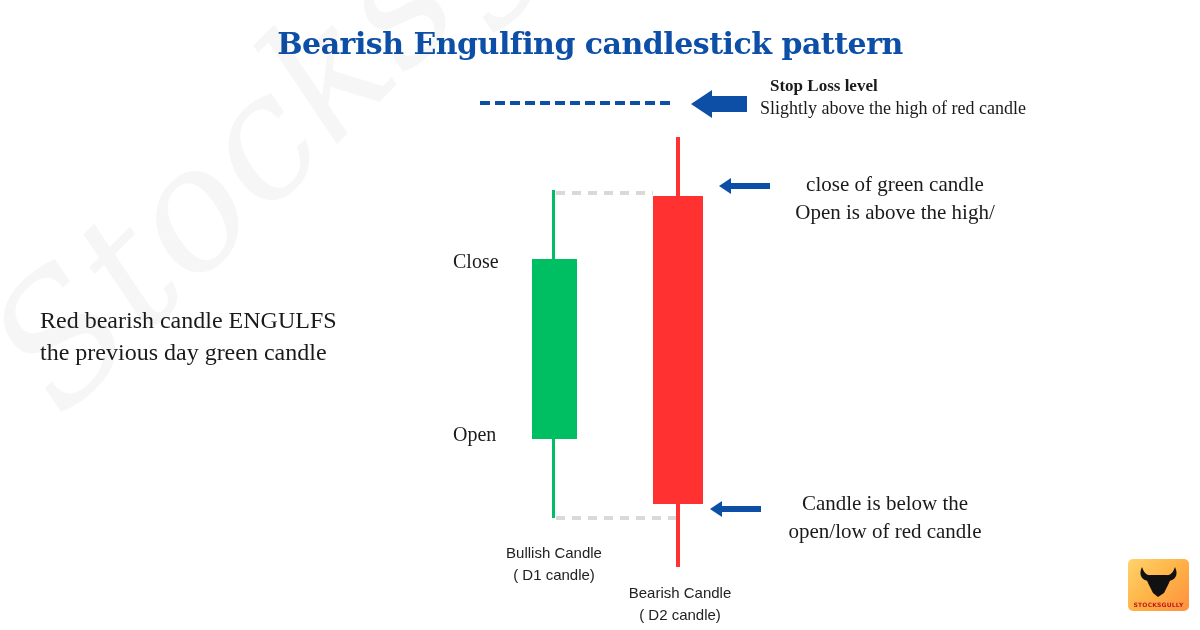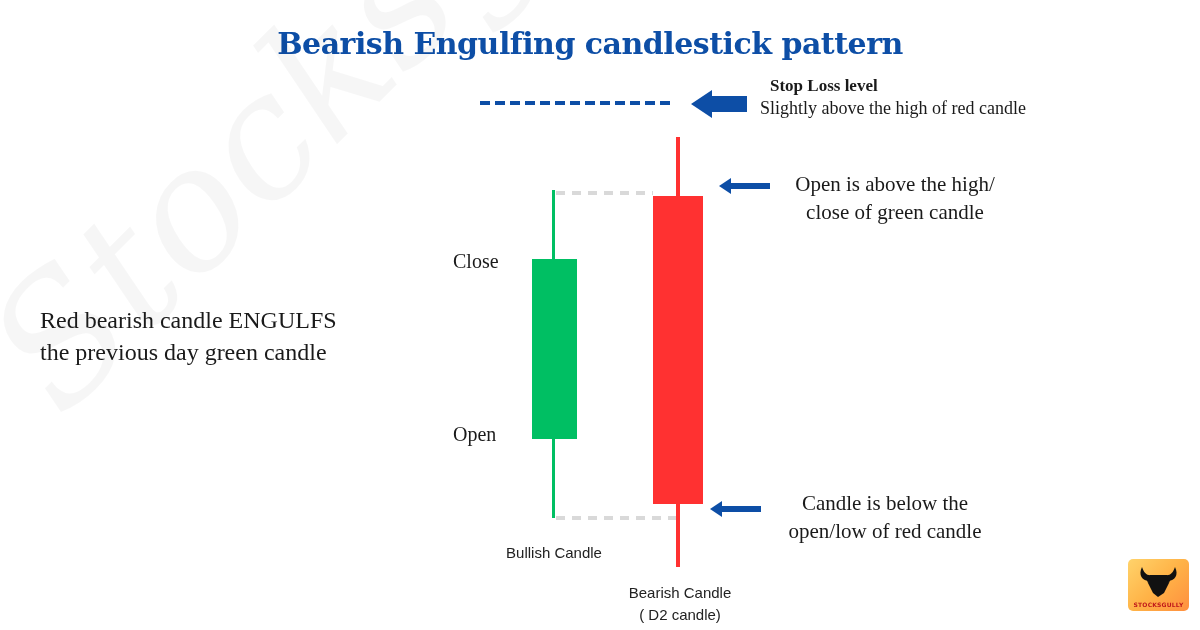--- a/index.html
+++ b/index.html
@@ -67,39 +67,40 @@
   </g>
   <g>
     <polygon points="710,509 722,501 722,506 761,506 761,512 722,512 722,517" fill="#0d4ea6"></polygon>
   </g>
 </svg>
 
 <div class="abs serif-text stop-title">Stop Loss level</div>
 <div class="abs serif-text stop-sub">Slightly above the high of red candle</div>
 
 <div class="abs serif-text note" style="left:760px; top:170px; width:270px;">
+  <div>close of green candle</div>
   <div>Open is above the high/</div>
-  <div>close of green candle</div>
 </div>
 
 <div class="abs serif-text note" style="left:750px; top:489px; width:270px;">
   <div>Candle is below the</div>
   <div>open/low of red candle</div>
 </div>
 
 <div class="abs serif-text left-note">
   <div>Red bearish candle ENGULFS</div>
   <div>the previous day green candle</div>
 </div>
 
 <div class="abs serif-text label" style="left:453px; top:250px;">Close</div>
 <div class="abs serif-text label" style="left:453px; top:423px;">Open</div>
 
 <div class="abs sans-text cap" style="left:484px; top:542px; width:140px;text-align:center;">
   <div>Bullish Candle</div>
+  <div>( D1 candle)</div>
 </div>
 
 <div class="abs sans-text cap" style="left:610px; top:582px; width:140px;">
   <div>Bearish Candle</div>
   <div>( D2 candle)</div>
 </div>
 
 <div class="abs logo">
   <svg width="61" height="40" style="position:absolute;left:0;top:2px;">
     <path d="M14,6 C10,14 14,20 22,20 L24,14 C19,15 16,12 14,6 Z" fill="#111"></path>

